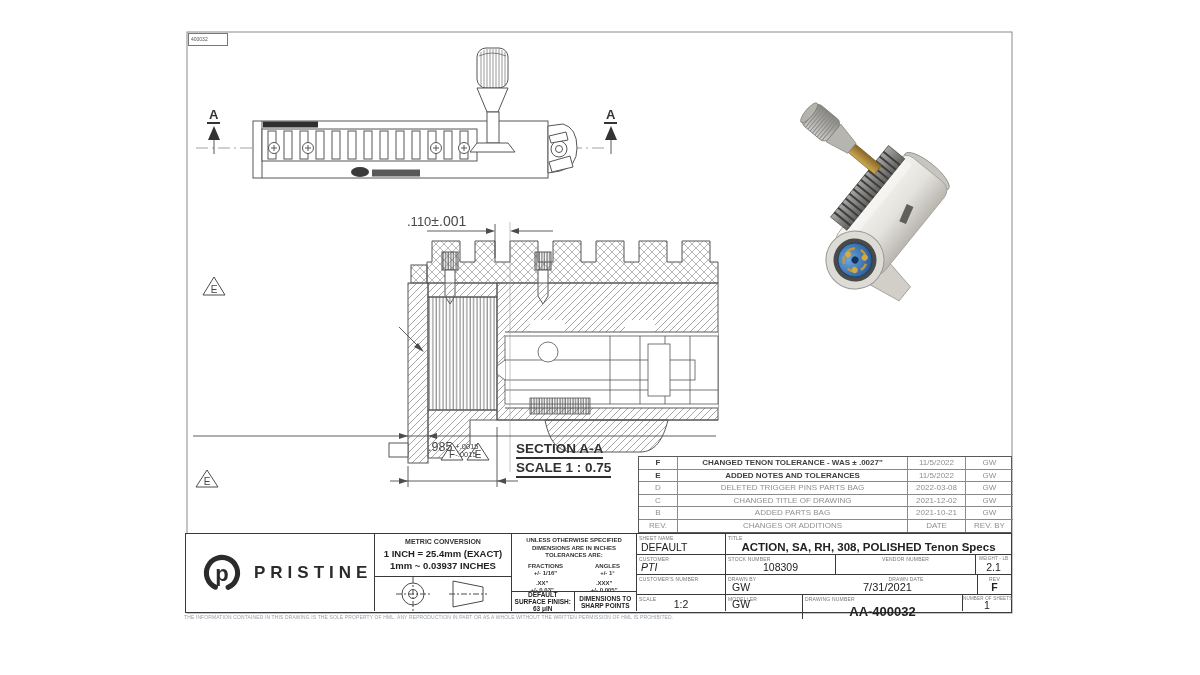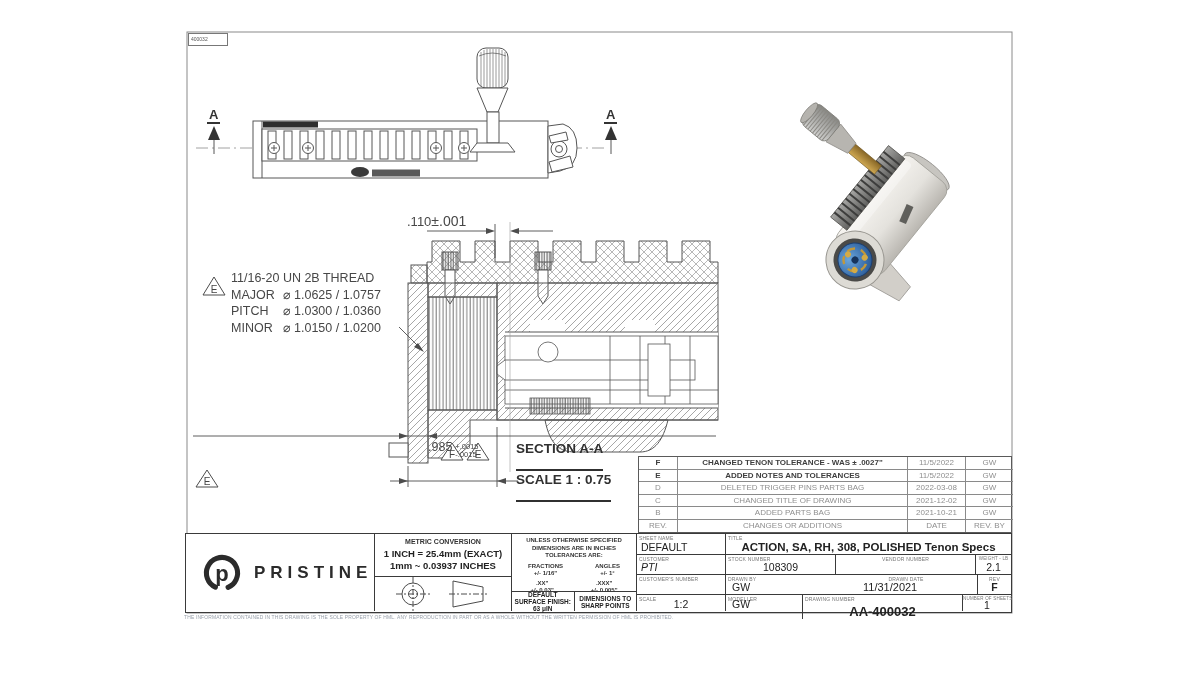--- a/index.html
+++ b/index.html
@@ -13,21 +13,21 @@
         padding:0 2px;line-height:14px;}
 
   
   .ann{position:absolute;color:#474747;font-size:12.5px;line-height:16.5px;white-space:nowrap;}
   .thread-grid{display:grid;grid-template-columns:52px auto;}
   .dimbig{font-size:13px;}
   .tolstack{display:inline-flex;flex-direction:column;font-size:7.5px;line-height:7.5px;
             vertical-align:2px;margin:0 3px;}
   .notes{position:absolute;font-size:11.5px;line-height:14px;color:#474747;white-space:nowrap;}
   .seclabel{position:absolute;font-weight:bold;font-size:13.5px;color:#303030;line-height:17px;}
-  .seclabel span{display:inline-block;border-bottom:2px solid #303030;padding-bottom:12px;}
+  .seclabel span{display:inline-block;border-bottom:2px solid #303030;padding-bottom:0px;}
 
   
   .tag{position:absolute;left:188px;top:33px;width:36px;height:11px;border:1px solid #777;
        font-size:5px;line-height:10px;padding-left:2px;color:#555;}
 
   
   .revtbl{position:absolute;left:638px;top:456px;width:374px;height:77px;border:1px solid #5a5a5a;
           display:grid;grid-template-columns:39px 230px 58px 47px;grid-template-rows:repeat(6,1fr);
           background:#fff;box-sizing:border-box;font-size:8px;color:#8f8f8f;}
   .rev-cell{border-right:1px solid #8a8a8a;border-bottom:1px solid #8a8a8a;display:flex;
@@ -319,31 +319,20 @@
         <ellipse cx="89.5" cy="0" rx="4" ry="12.5" fill="#b5b3ae" stroke="#7c7a75" stroke-width="0.7"></ellipse>
       </g>
     </g>
   </svg>
 
   <div class="tag">400032</div>
 
   <div class="cutA" style="left:207px;top:108px;">A</div>
   <div class="cutA" style="left:604px;top:108px;">A</div>
 
-  <div class="ann" style="left:231px;top:270px;">
-    <div>11/16-20 UN 2B THREAD</div>
-    <div class="thread-grid">
-      <span>MAJOR</span>
-      <span>⌀ 1.0625 / 1.0757</span>
-      <span>PITCH</span>
-      <span>⌀ 1.0300 / 1.0360</span>
-      <span>MINOR</span>
-      <span>⌀ 1.0150 / 1.0200</span>
-    </div>
-  </div>
 
   <div class="ann dimbig" style="left:407px;top:213px;">
     <span>.110</span><span style="font-size:14px;">±.001</span>
   </div>
 
 
   <div class="ann" style="left:428px;top:439px;font-size:12.5px;">
     <span>.985</span><span class="tolstack">
         <span>+.0015</span>
         <span>-.0015</span>
@@ -481,21 +470,21 @@
       <div class="cell" style="left:0;top:40px;width:88px;height:20px;border-top:1px solid #3a3a3a;">
         <span class="lbl">CUSTOMER'S NUMBER</span>
         <span class="val" style="left:4px;bottom:1px;"></span>
       </div>
       <div class="cell" style="left:88px;top:40px;width:110px;height:20px;border-left:1px solid #3a3a3a;border-top:1px solid #3a3a3a;">
         <span class="lbl">DRAWN BY</span>
         <span class="val" style="left:6px;bottom:1px;">GW</span>
       </div>
       <div class="cell" style="left:198px;top:40px;width:142px;height:20px;border-top:1px solid #3a3a3a;">
         <span class="lbl ctr">DRAWN DATE</span>
-        <span class="val" style="left:28px;bottom:1px;font-size:11px;">11/31/2021</span>
+        <span class="val" style="left:28px;bottom:1px;font-size:11px;">7/31/2021</span>
       </div>
       <div class="cell" style="left:340px;top:40px;width:34px;height:20px;border-left:1px solid #3a3a3a;border-top:1px solid #3a3a3a;">
         <span class="lbl ctr">REV</span>
         <span class="val" style="left:0;right:0;bottom:1px;text-align:center;font-weight:bold;">F</span>
       </div>
 
       <div class="cell" style="left:0;top:60px;width:88px;height:17px;border-top:1px solid #3a3a3a;">
         <span class="lbl">SCALE</span>
         <span class="val" style="left:0;right:0;bottom:1px;text-align:center;">1:2</span>
       </div>

